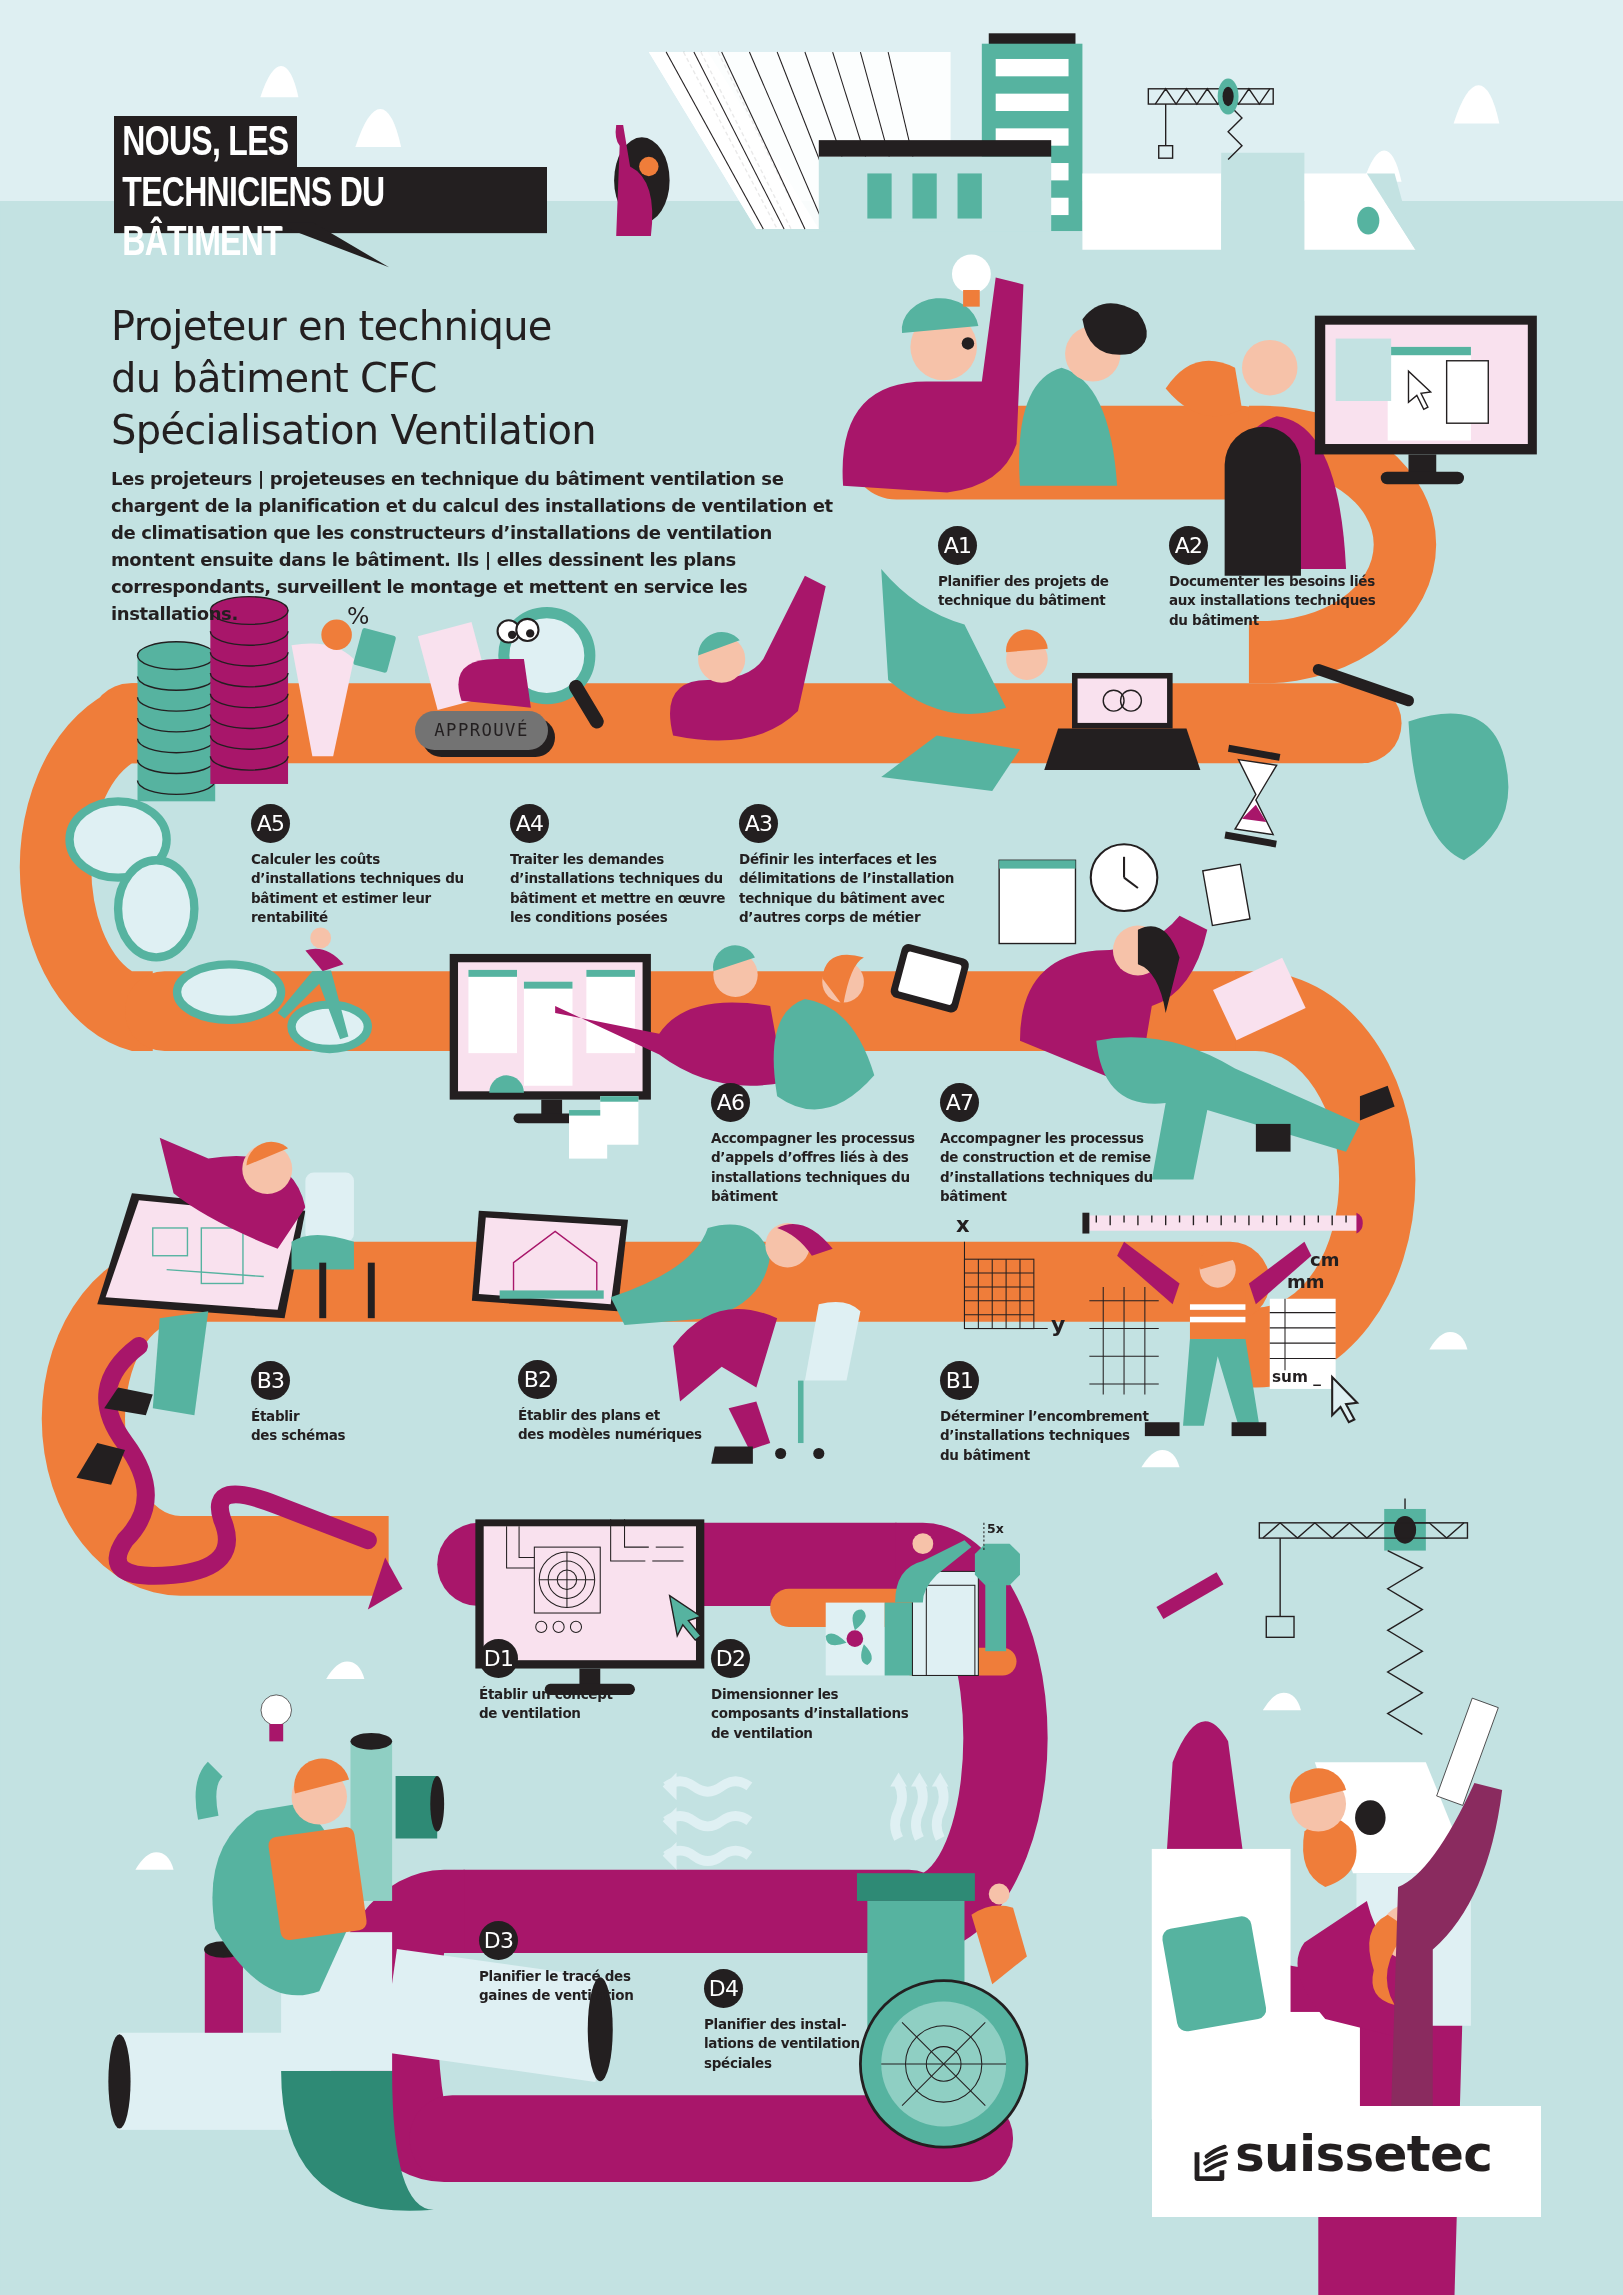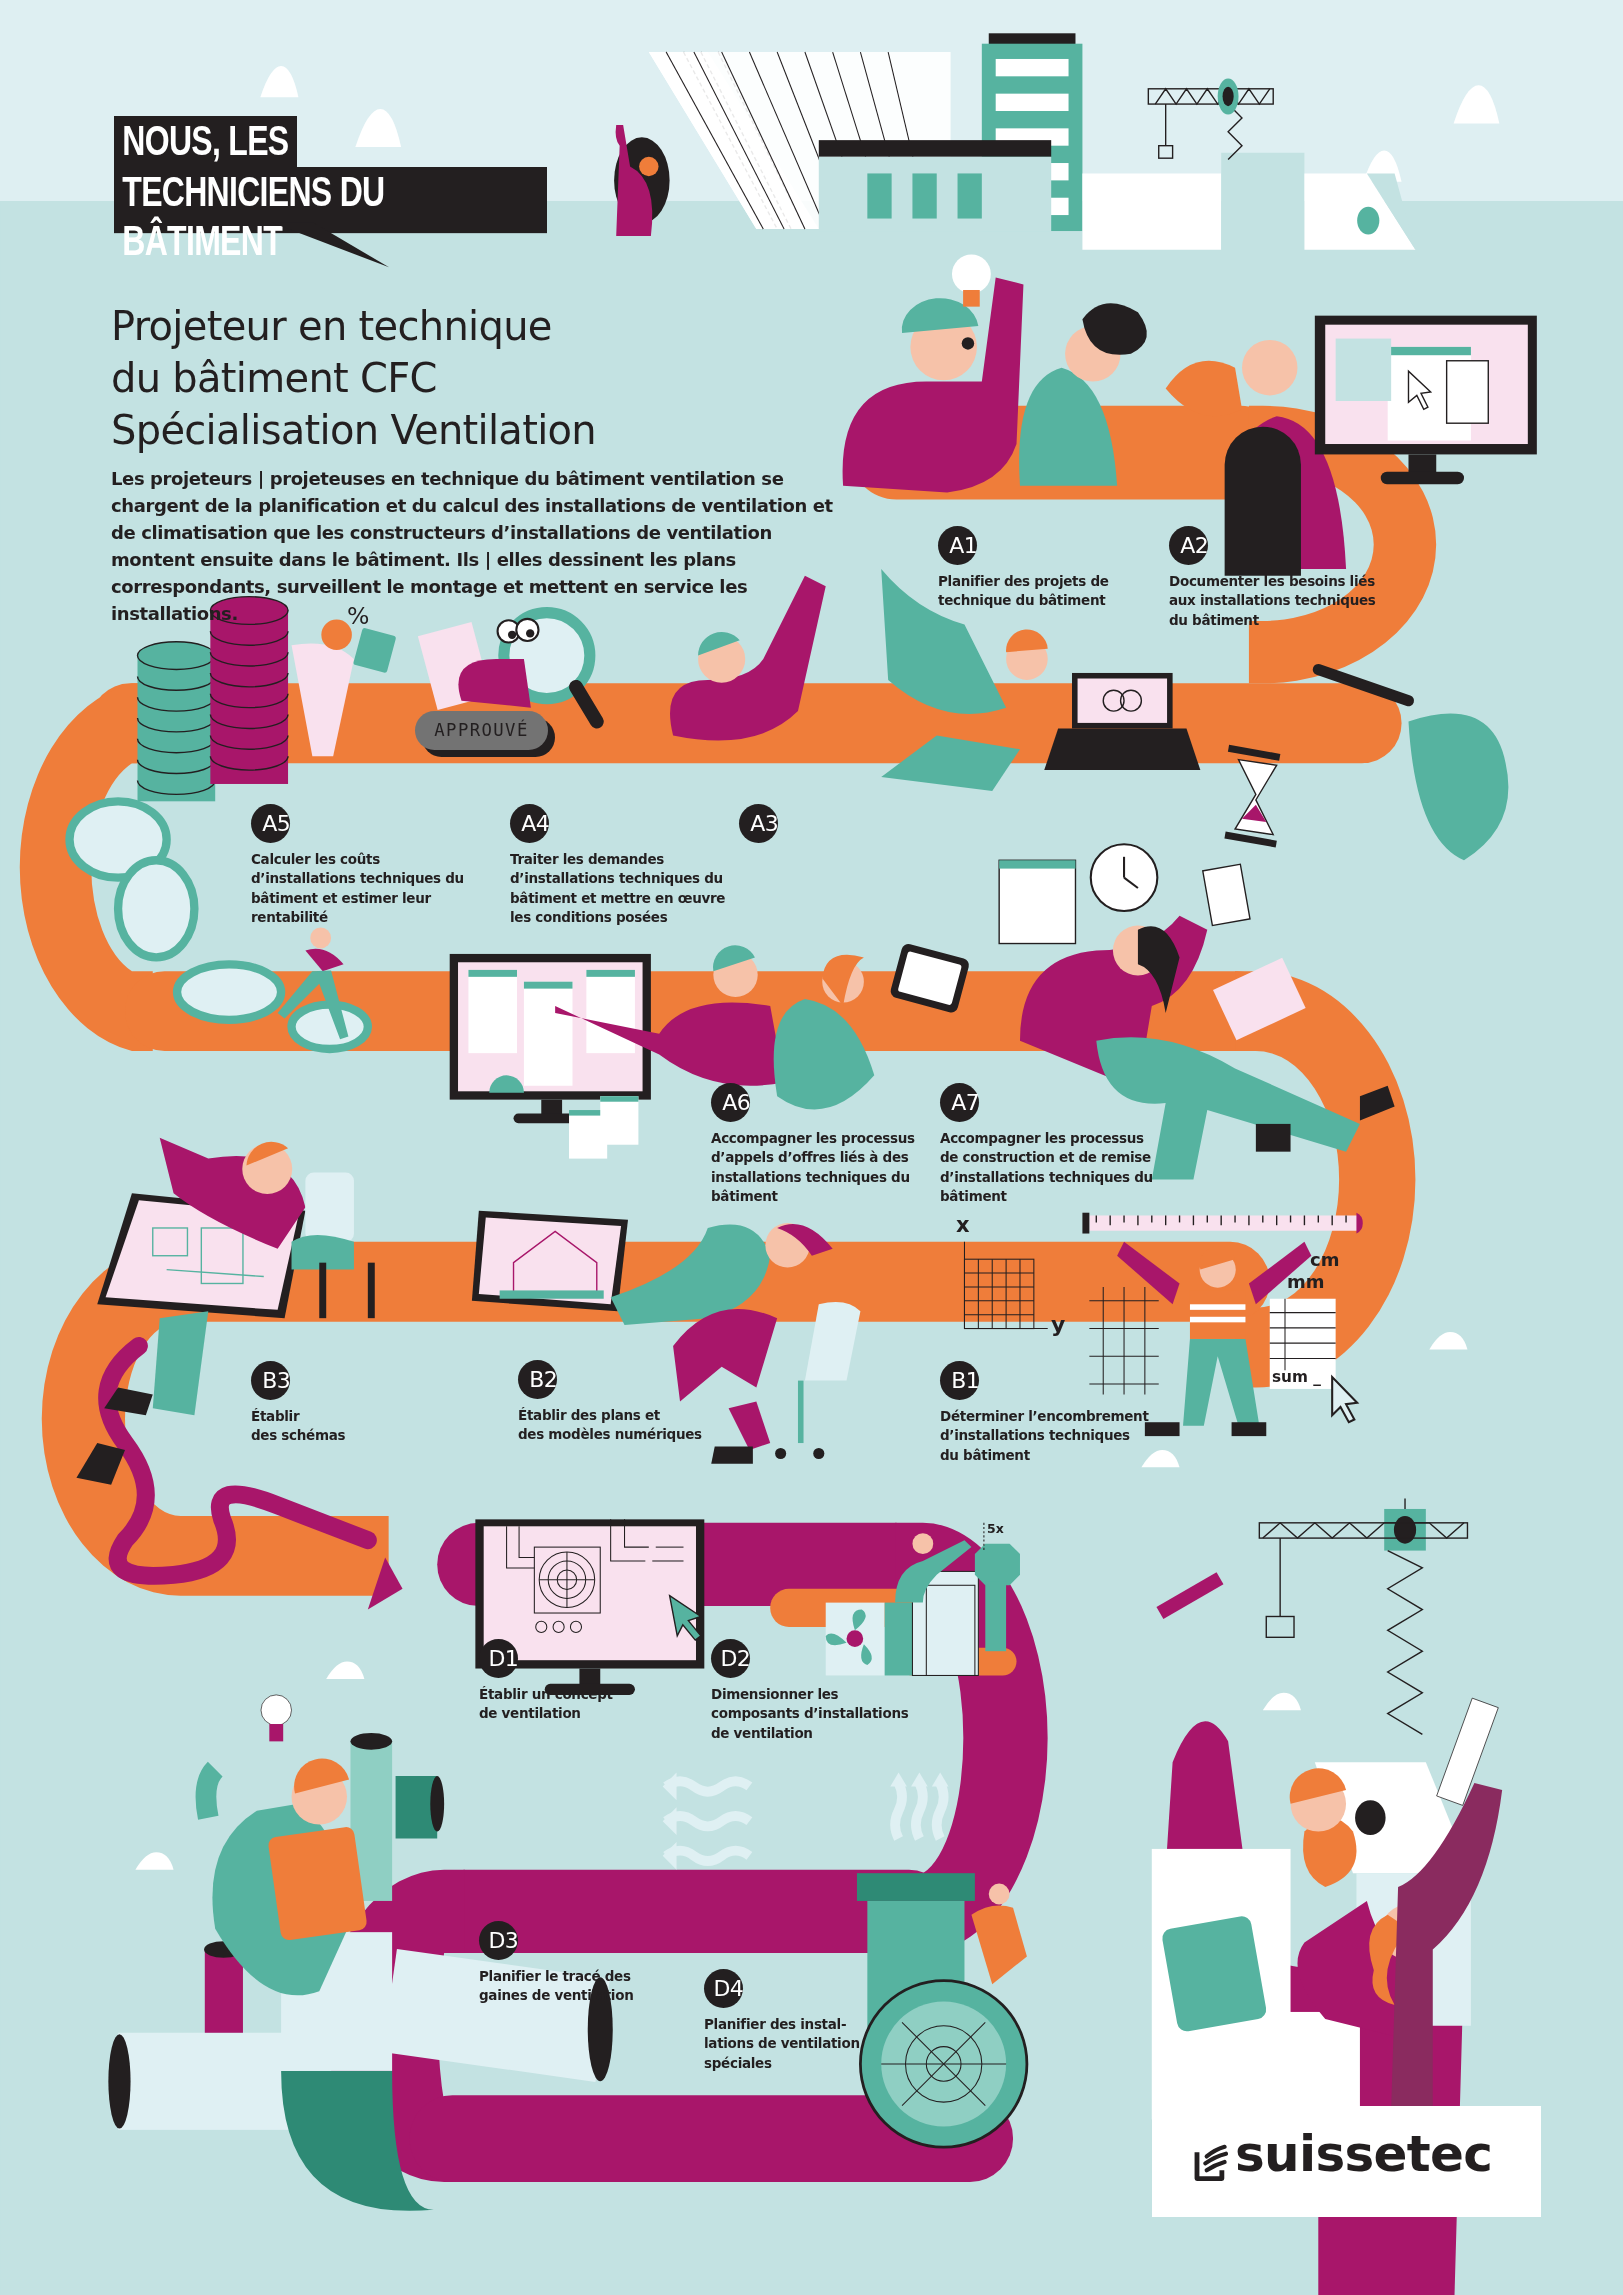--- a/index.html
+++ b/index.html
@@ -5,21 +5,21 @@
   html, body { margin:0; padding:0; }
   body { width:1623px; height:2295px; position:relative; overflow:hidden; background:#c3e2e2; font-family:"Liberation Sans", sans-serif; }
   .sky { position:absolute; left:0; top:0; width:1623px; height:201px; background:#deeff2; }
   .abs { position:absolute; }
   svg.layer { position:absolute; left:0; top:0; }
   .badge-title { position:absolute; background:#231f20; color:#fff; font-family:"Liberation Sans", sans-serif; font-weight:bold; letter-spacing:-0.7px; transform:scaleY(1.35); transform-origin:top left; }
   .headline { position:absolute; left:111px; top:300px; color:#231f20; font-family:"DejaVu Sans", sans-serif; font-weight:normal; font-size:40px; line-height:52px; letter-spacing:-0.7px; }
   .headline div { white-space:nowrap; }
   .intro { position:absolute; left:111px; top:465px; width:722px; color:#231f20; font-family:"DejaVu Sans", sans-serif; font-weight:bold; font-size:18px; line-height:27px; letter-spacing:-0.4px; }
   .step { position:absolute; color:#231f20; font-family:"DejaVu Sans", sans-serif; }
-  .step .num { width:39px; height:39px; border-radius:50%; background:#231f20; color:#fff; font-size:22px; line-height:39px; text-align:right; letter-spacing:-0.7px; margin-bottom:7px; }
+  .step .num { width:39px; height:39px; border-radius:50%; background:#231f20; color:#fff; font-size:22px; line-height:39px; text-align:center; letter-spacing:-0.7px; margin-bottom:7px; }
   .step .txt { font-weight:bold; font-size:13.5px; line-height:19.4px; letter-spacing:-0.3px; white-space:pre-line; }
   .logo { position:absolute; left:1152px; top:2106px; width:389px; height:111px; background:#fff; }
   .logo .name { position:absolute; left:83px; top:19.4px; font-family:"DejaVu Sans", sans-serif; font-size:50px; color:#231f20; letter-spacing:-0.7px;font-weight:bold; }
   .approuve { position:absolute; left:415px; top:711px; width:133px; height:39px; background:#737373; border-radius:19.4px; box-shadow:7px 7px 0 #231f20; font-family:"DejaVu Sans Mono", monospace; font-size:17.3px; line-height:39px; text-align:center; color:#231f20; letter-spacing:1.4px; }
   .hand-label { position:absolute; font-family:"DejaVu Sans", sans-serif; font-weight:bold; color:#231f20; }
 </style>
 </head>
 <body>
 
 <div class="sky"></div>
@@ -544,20 +544,24 @@
 </div>
 <div class="step" style="left:510px; top:804px;">
   <div class="num">A4</div>
   <div class="txt">Traiter les demandes
 d’installations techniques du
 bâtiment et mettre en œuvre
 les conditions posées</div>
 </div>
 <div class="step" style="left:739px; top:804px;">
   <div class="num">A3</div>
+  <div class="txt">Définir les interfaces et les
+délimitations de l’installation
+technique du bâtiment avec
+d’autres corps de métier</div>
 </div>
 <div class="step" style="left:711px; top:1083px;">
   <div class="num">A6</div>
   <div class="txt">Accompagner les processus
 d’appels d’offres liés à des
 installations techniques du
 bâtiment</div>
 </div>
 <div class="step" style="left:940px; top:1083px;">
   <div class="num">A7</div>

